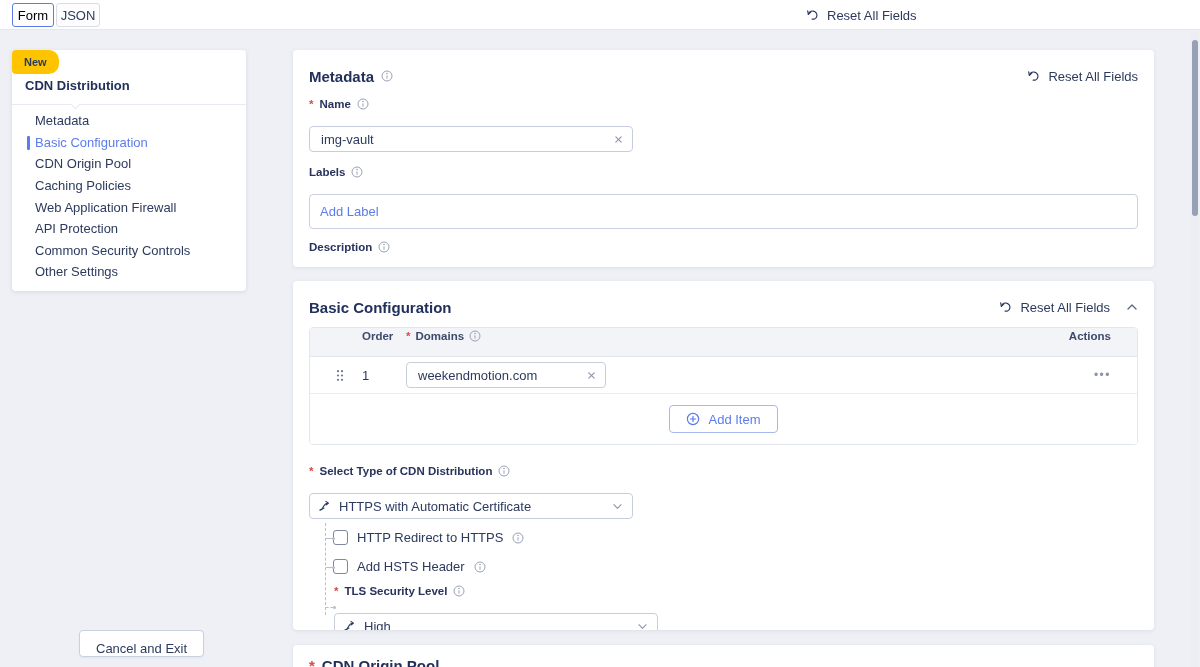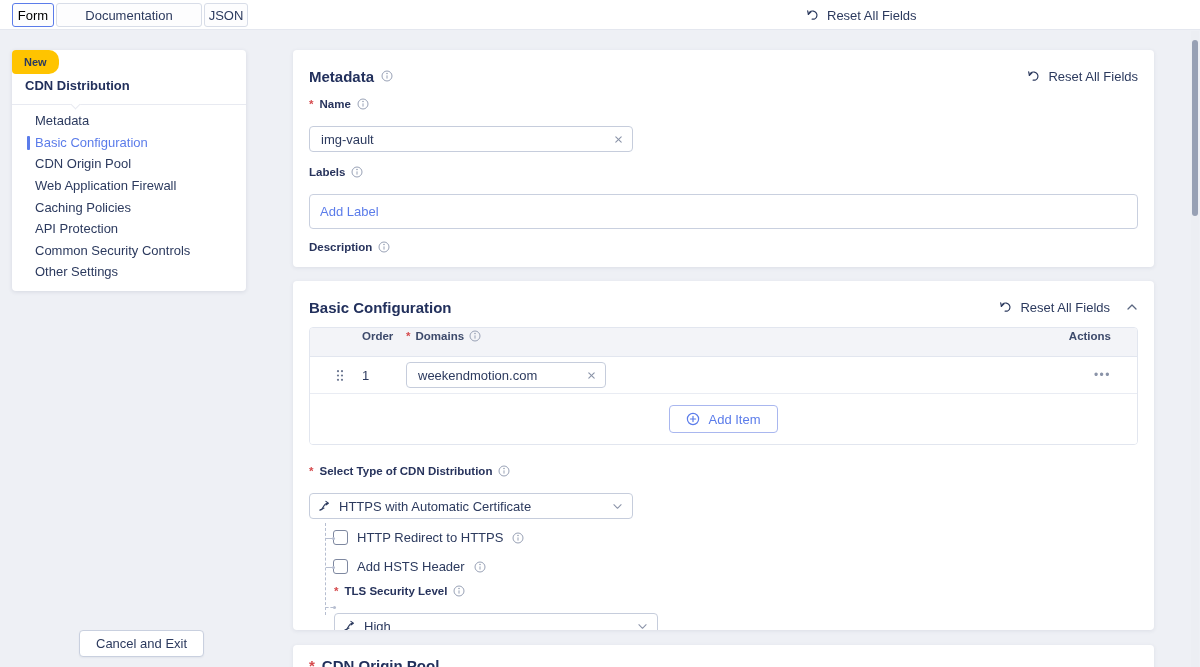--- a/index.html
+++ b/index.html
@@ -98,40 +98,37 @@
   .conn { position:absolute; left:17px; top:50%; width:6px; border-top:1px dashed #b6bed0; }
   .conn::after { content:""; position:absolute; right:-3px; top:-2px; width:3px; height:3px; background:#b6bed0; border-radius:50%; }
   .cb { width:15px; height:15px; border:1px solid #7e88a0; border-radius:3px; background:#fff; cursor:pointer; flex:none; }
   .tls-group { position:relative; margin-top:4px; padding-left:25px; }
   .tls-conn { position:absolute; left:17px; top:22px; width:7px; border-top:1px dashed #b6bed0; }
   .tls-conn::after { content:""; position:absolute; right:-3px; top:-2px; width:3px; height:3px; background:#b6bed0; border-radius:50%; }
 
   
   .cancel-btn { position:absolute; left:79px; top:630px; height:27px; padding:0 16px; background:#fff;
                 border:1px solid #c9d0df; border-radius:4px; font-size:13px; color:#2c3a5e;
-                display:flex; align-items:center; cursor:pointer; box-shadow:0 1px 2px rgba(40,50,90,.06); }
+                display:flex; align-items:flex-end; cursor:pointer; box-shadow:0 1px 2px rgba(40,50,90,.06); }
   .scroll-track { position:absolute; right:1px; top:31px; width:8px; height:636px; background:#eceef3; }
   .scroll-thumb { position:absolute; right:2px; top:40px; width:6px; height:176px; background:#97a0b4; border-radius:3px; cursor:pointer; }
 
   .icon { display:inline-flex; flex:none; }
   svg { display:block; }
 </style>
 </head>
 <body>
 
 <div class="page">
 
   <div class="topbar">
     <div class="tabs">
       <div class="tab tab-form active">
         <span>Form</span>
       </div>
-      <div class="tab tab-doc">
-        <span>Documentation</span>
-      </div>
       <div class="tab tab-json">
         <span>JSON</span>
       </div>
     </div>
 
     <div class="top-reset">
       <span class="icon">
         <svg width="14" height="14" viewBox="0 0 14 14" fill="none" stroke="#2c3a5e" stroke-width="1.2" stroke-linecap="round" stroke-linejoin="round">
           <path d="M2.4 6.4 C3 4.2 5.1 2.7 7.4 3.1 C9.7 3.5 11.3 5.6 10.9 7.8 C10.5 10 8.4 11.5 6.1 11.1"></path>
           <path d="M5 3.9 L2.4 6.4 L1.7 2.9"></path>
@@ -154,24 +151,24 @@
         <span>Metadata</span>
       </div>
       <div class="nav-item active">
         <span class="active-bar"></span>
         <span>Basic Configuration</span>
       </div>
       <div class="nav-item">
         <span>CDN Origin Pool</span>
       </div>
       <div class="nav-item">
+        <span>Caching Policies</span>
+      </div>
+      <div class="nav-item">
         <span>Web Application Firewall</span>
-      </div>
-      <div class="nav-item">
-        <span>Caching Policies</span>
       </div>
       <div class="nav-item">
         <span>API Protection</span>
       </div>
       <div class="nav-item">
         <span>Common Security Controls</span>
       </div>
       <div class="nav-item">
         <span>Other Settings</span>
       </div>

